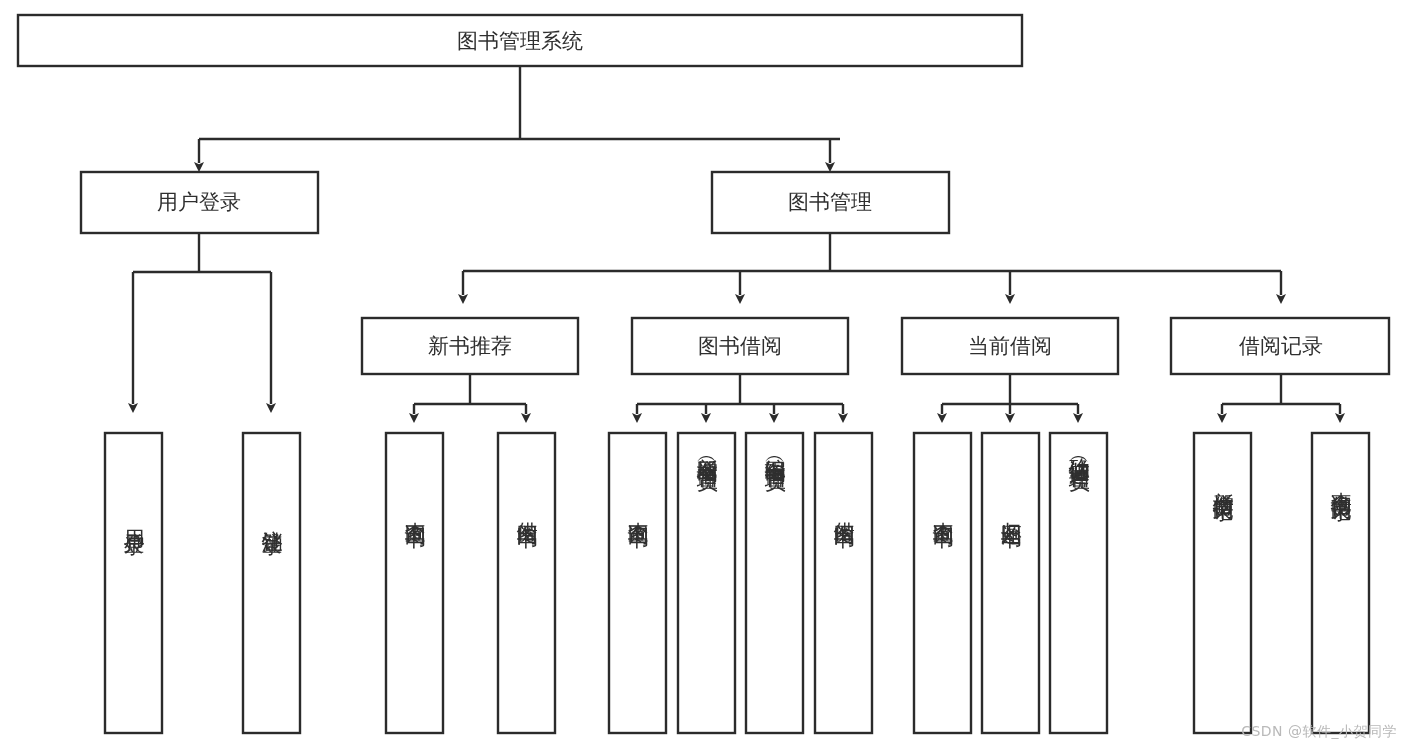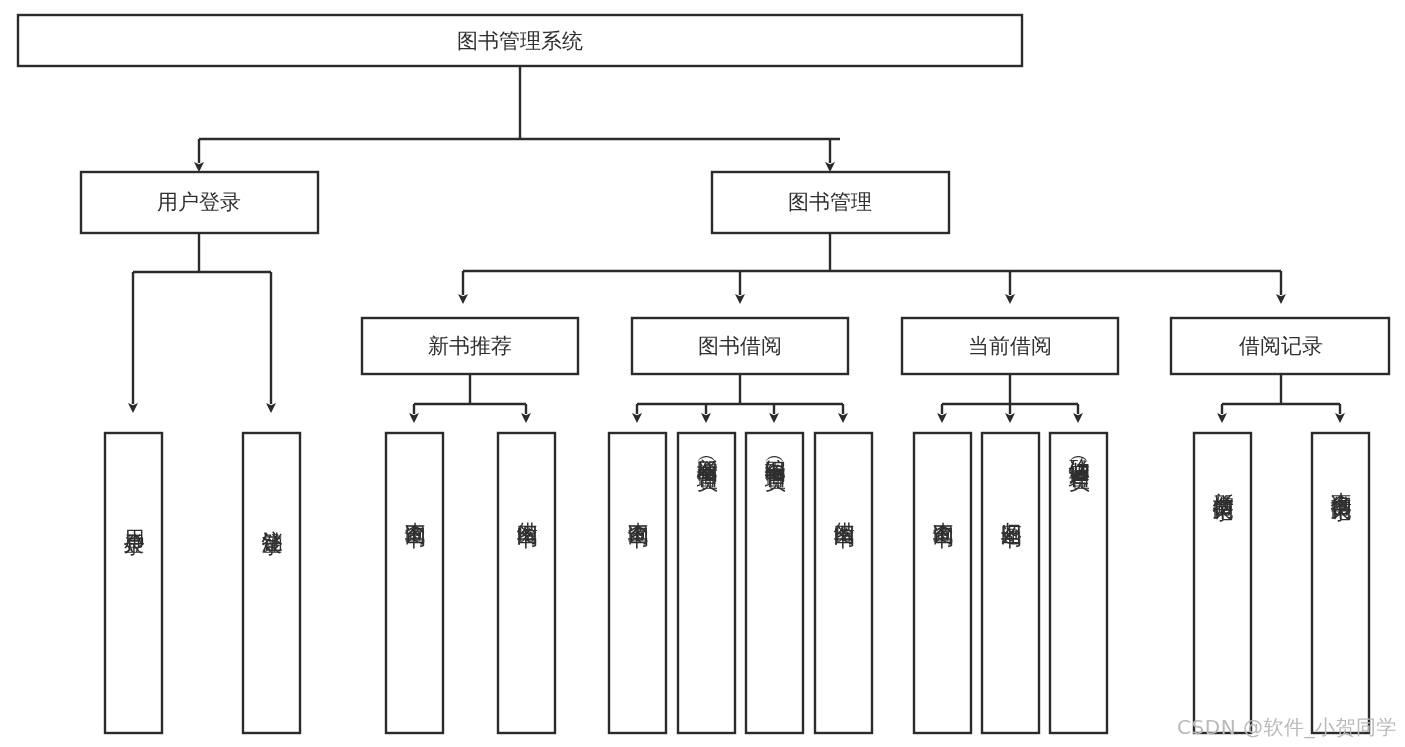--- a/index.html
+++ b/index.html
@@ -64,21 +64,21 @@
     letter-spacing: 2px;
     color: #2f2f2f;
     white-space: nowrap;
     text-align: center;
   }
   .watermark {
     position: absolute;
     right: 8px;
     bottom: 6px;
     font-family: "DejaVu Sans", "Liberation Sans", sans-serif;
-    font-size: 20px;
+    font-size: 14px;
     color: #b9b9b9;
     letter-spacing: 0.5px;
     white-space: nowrap;
     pointer-events: none;
   }
 </style>
 </head>
 <body>
 
 <div id="diagram-root">

